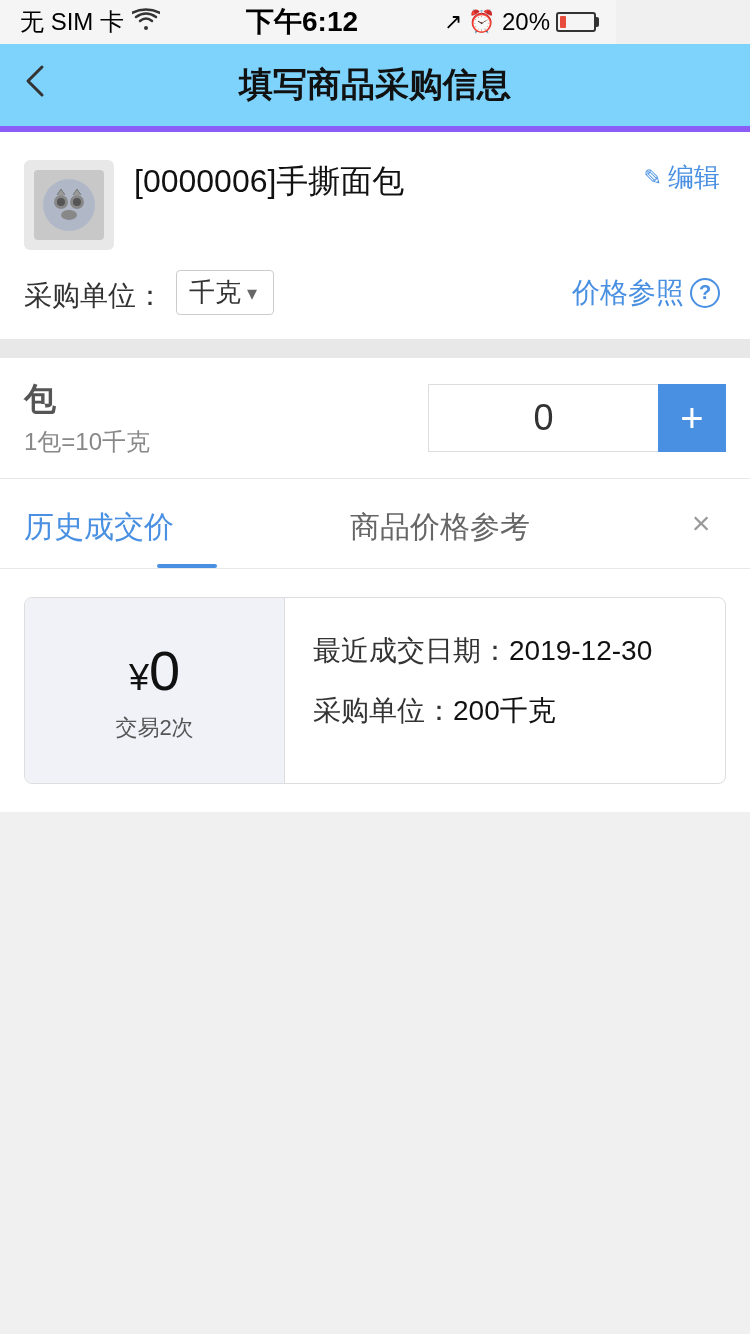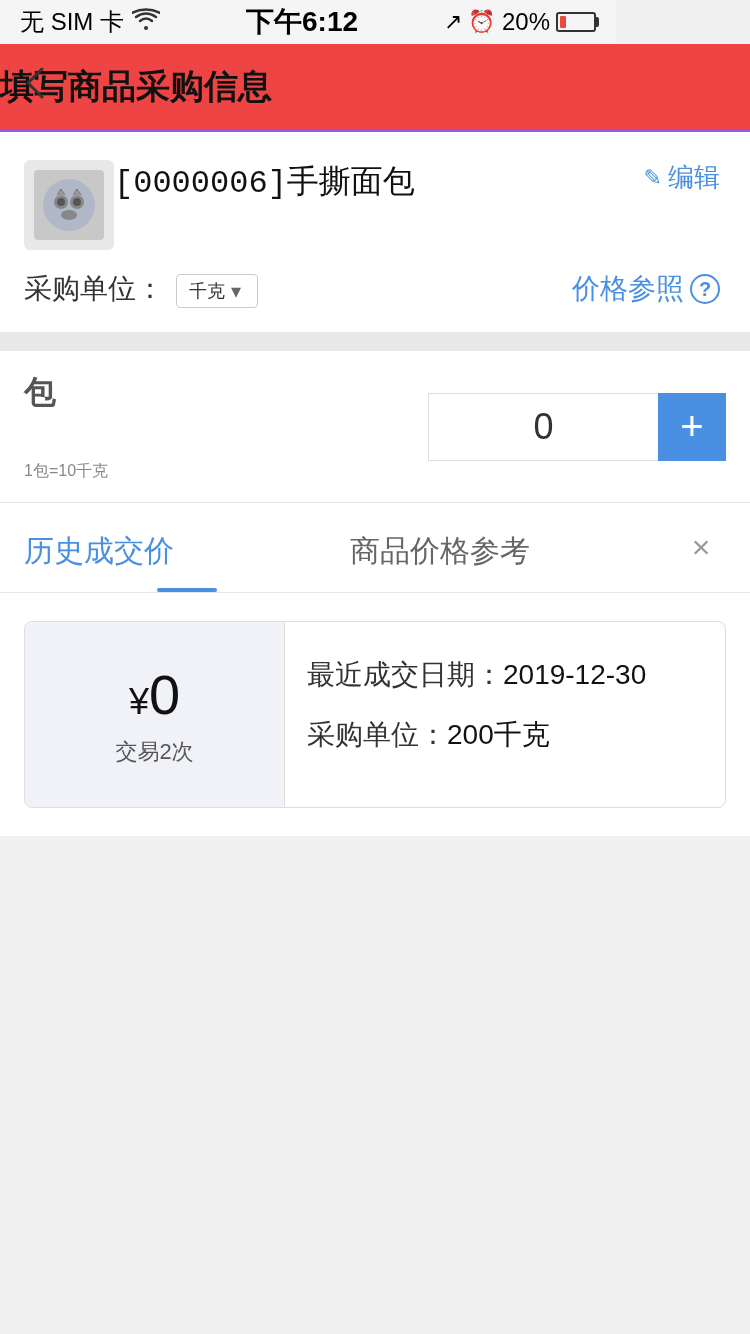--- a/index.html
+++ b/index.html
@@ -43,26 +43,26 @@
       width: 3px; height: 10px; background: #333; border-radius: 0 2px 2px 0;
     }
     .battery-fill {
       width: 20%; height: 100%; background: #e74c3c; border-radius: 1px;
     }
 
     
     .nav-bar {
       width: 750px;
       height: 88px;
-      background: #ef4444;
+      background: #7dd3fc;
       display: flex;
       align-items: center;
-      justify-content: flex-start;
+      justify-content: center;
       position: relative;
-      border-bottom: 2px solid #8b5cf6;
+      border-bottom: 6px solid #8b5cf6;
     }
     .nav-back {
       position: absolute; left: 24px;
       font-size: 36px; color: #333;
       cursor: pointer;
     }
     .nav-title {
       font-size: 34px; font-weight: 600; color: #111;
     }
 
@@ -75,21 +75,21 @@
     }
     .product-header {
       display: flex;
       align-items: flex-start;
       justify-content: space-between;
       margin-bottom: 20px;
     }
     .product-left {
       display: flex;
       align-items: flex-start;
-      font-family: Liberation Mono, monospace;
+      gap: 20px;
     }
     .product-thumb {
       width: 90px; height: 90px;
       background: #e8e8e8;
       border-radius: 6px;
       display: flex; align-items: center; justify-content: center;
       overflow: hidden;
       flex-shrink: 0;
     }
     .product-thumb-inner {
@@ -115,21 +115,21 @@
       margin-top: 8px;
     }
     .purchase-unit-left {
       display: flex; align-items: flex-end; gap: 12px;
       font-size: 28px; color: #333;
     }
     .unit-dropdown {
       border: 1px solid #ccc;
       border-radius: 4px;
       padding: 4px 16px 4px 12px;
-      font-size: 18px; color: #333;
+      font-size: 26px; color: #333;
       display: flex; align-items: center; gap: 6px;
       background: #fff;
       position: relative;
     }
     .unit-dropdown::after {
       content: '▾'; font-size: 20px; color: #666;
     }
     .price-ref {
       display: flex; align-items: center; gap: 6px;
       color: #4a90e2; font-size: 28px;
@@ -157,21 +157,21 @@
       border-bottom: 1px solid #e8e8e8;
     }
     .quantity-label {
       display: flex; flex-direction: column;
       gap: 4px;
     }
     .quantity-unit-name {
       font-size: 32px; font-weight: 600; color: #555;
     }
     .quantity-conversion {
-      font-size: 16px; color: #888; margin-top: 42px;
+      font-size: 24px; color: #888;
     }
     .quantity-input-group {
       display: flex; align-items: center; gap: 0;
     }
     .quantity-input-box {
       width: 230px; height: 68px;
       border: 1px solid #ddd;
       border-right: none;
       display: flex; align-items: center; justify-content: center;
       font-size: 36px; color: #333;
@@ -249,21 +249,21 @@
     }
     .history-price-symbol {
       font-size: 36px; font-weight: 400;
     }
     .history-trades {
       font-size: 22px; color: #555;
       margin-top: 10px;
     }
     .history-card-right {
       flex: 1;
-      padding: 32px 22px;
+      padding: 32px 28px;
       display: flex; flex-direction: column; gap: 18px;
     }
     .history-detail-row {
       font-size: 28px; color: #333;
       line-height: 1.5;
     }
     .history-detail-label { color: #333; }
     .history-detail-value { color: #111; }
 
     

